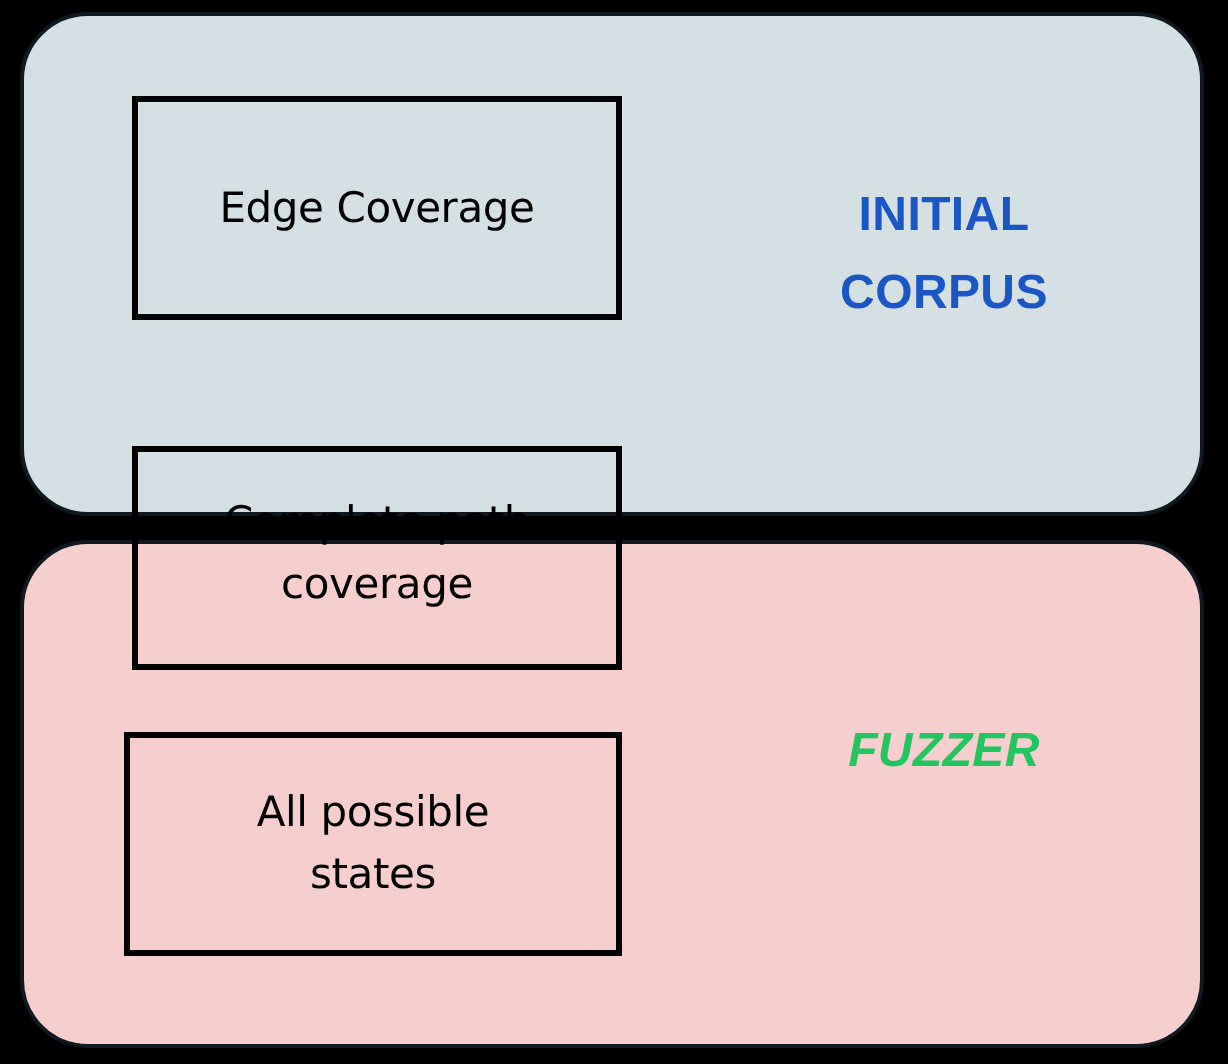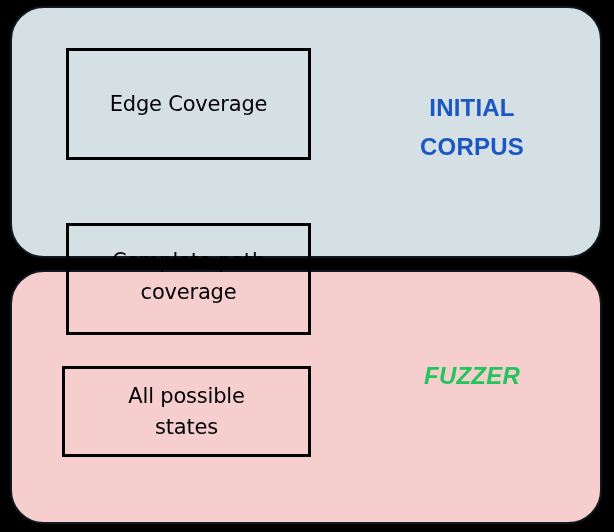--- a/index.html
+++ b/index.html
@@ -105,21 +105,21 @@
     z-index: 3;
   }
   #box-complete-path-coverage .concept-box-text {
     transform: translateY(-2px);
   }
 
   #box-all-possible-states {
     left: 62px;
     top: 366px;
     width: 249px;
-    height: 91px;
+    height: 112px;
   }
 
   
   #boundary-band {
     position: absolute;
     left: 0;
     top: 258px;
     width: 614px;
     height: 12px;
     background: #000000;

